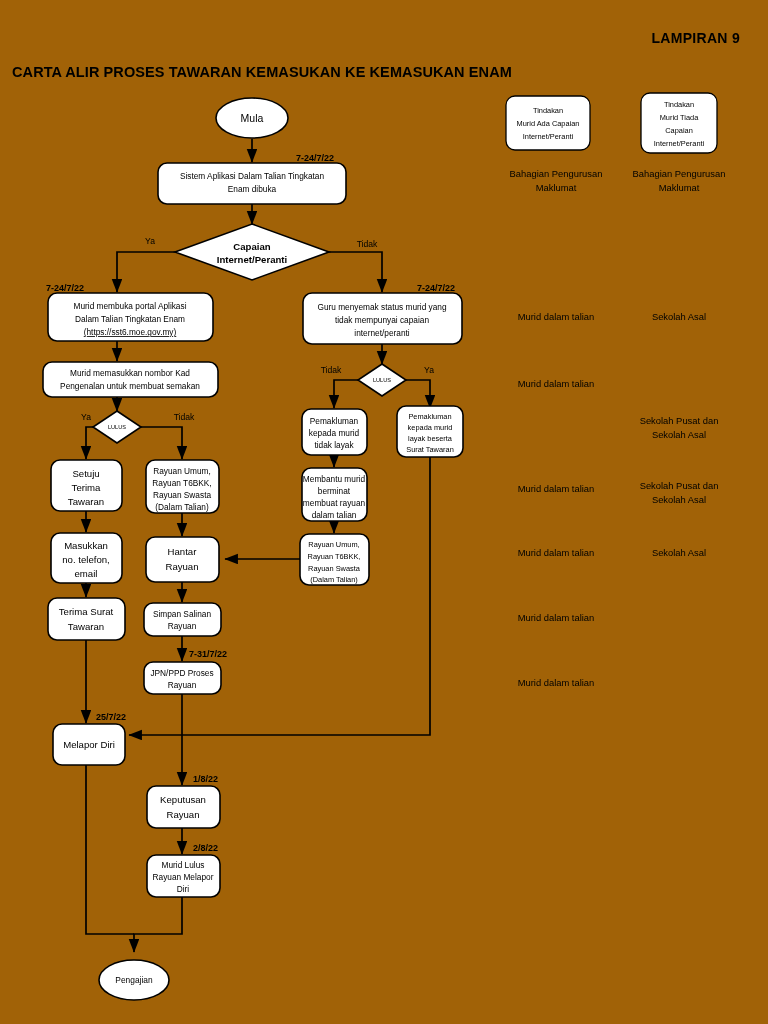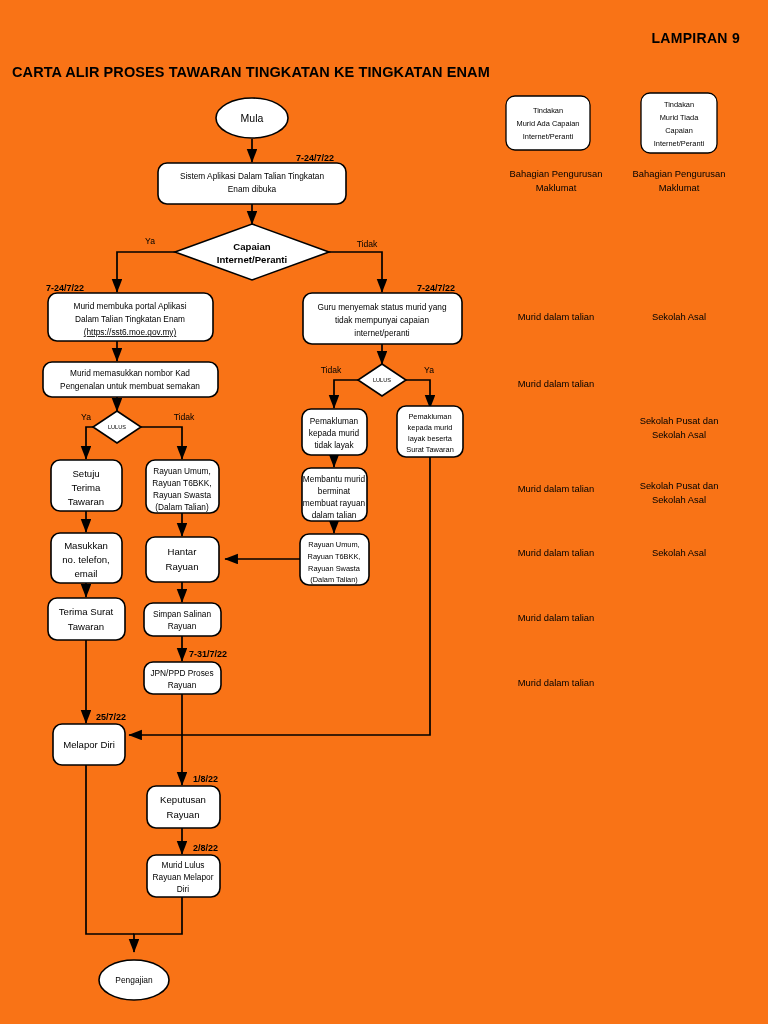--- a/index.html
+++ b/index.html
@@ -12,21 +12,21 @@
     height: 1024px;
     position: relative;
     font-family: "Liberation Sans", sans-serif;
     color: #000000;
     overflow: hidden;
   }
   #page {
     position: relative;
     width: 768px;
     height: 1024px;
-    background: #f97316;
+    background: #a16207;
   }
   .lampiran {
     position: absolute;
     right: 28px;
     top: 30px;
     font-size: 14px;
     font-weight: bold;
     letter-spacing: 0.3px;
   }
   .doc-title {
@@ -125,21 +125,21 @@
     text-anchor: middle;
     text-decoration: underline;
   }
 </style>
 </head>
 <body>
 
 <div id="page">
 
   <div class="lampiran">LAMPIRAN 9</div>
-  <div class="doc-title">CARTA ALIR PROSES TAWARAN TINGKATAN KE TINGKATAN ENAM</div>
+  <div class="doc-title">CARTA ALIR PROSES TAWARAN KEMASUKAN KE KEMASUKAN ENAM</div>
 
   <svg id="flow" viewBox="0 0 768 1024">
     <defs>
       <marker id="arrow" markerWidth="9" markerHeight="9" refX="7.6" refY="3.1" orient="auto" markerUnits="strokeWidth">
         <path d="M0,0 L0,6.2 L8,3.1 z" fill="#000000"></path>
       </marker>
     </defs>
 
     <g>
       <rect class="node-box-thin" x="506" y="96" width="84" height="54" rx="9" ry="9"></rect>

